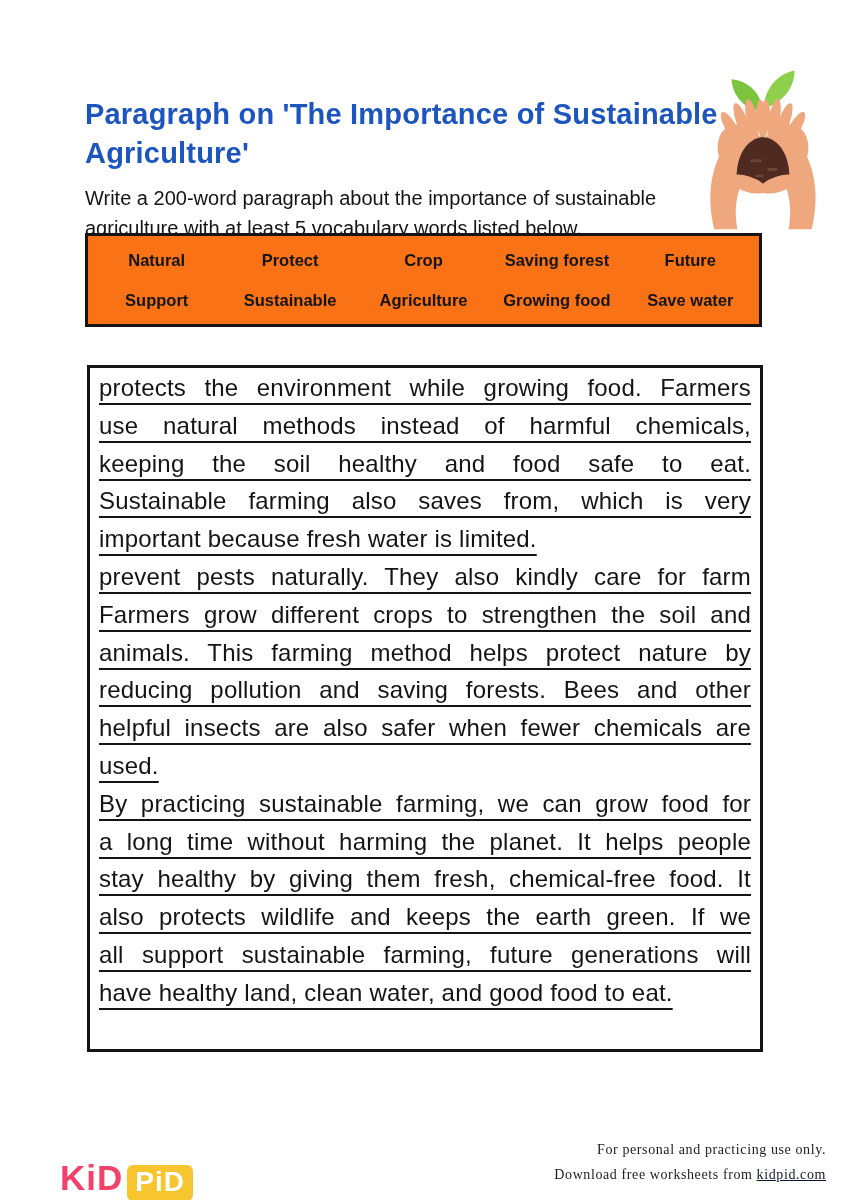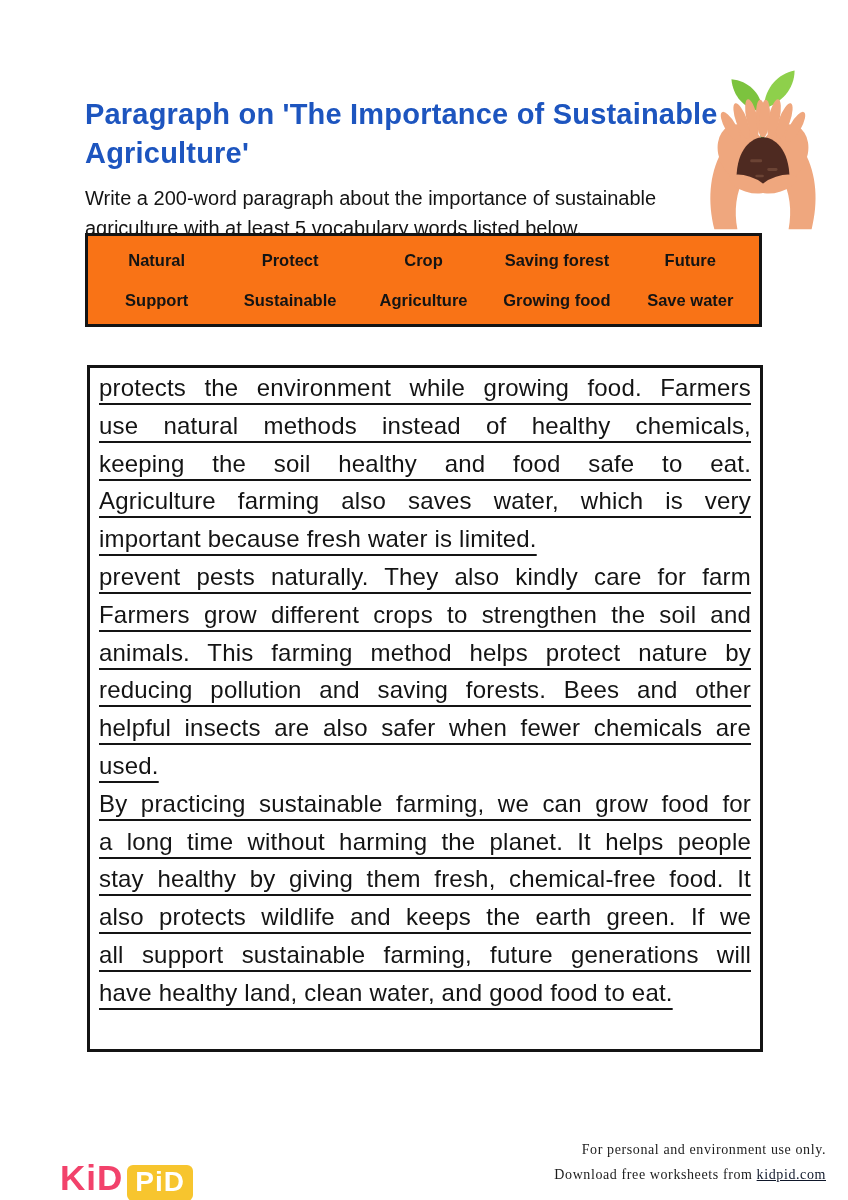--- a/index.html
+++ b/index.html
@@ -107,23 +107,23 @@
         <div class="vocab-cell">Sustainable</div>
         <div class="vocab-cell">Agriculture</div>
         <div class="vocab-cell">Growing food</div>
         <div class="vocab-cell">Save water</div>
       </div>
   </div>
 
   <div class="essay-box">
     <div>
         <div class="essay-line">protects the environment while growing food. Farmers</div>
-        <div class="essay-line">use natural methods instead of healthy chemicals,</div>
+        <div class="essay-line">use natural methods instead of harmful chemicals,</div>
         <div class="essay-line">keeping the soil healthy and food safe to eat.</div>
-        <div class="essay-line">Agriculture farming also saves water, which is very</div>
+        <div class="essay-line">Sustainable farming also saves from, which is very</div>
         <div class="essay-line para-end">important because fresh water is limited.</div>
         <div class="essay-line">prevent pests naturally. They also kindly care for farm</div>
         <div class="essay-line">Farmers grow different crops to strengthen the soil and</div>
         <div class="essay-line">animals. This farming method helps protect nature by</div>
         <div class="essay-line">reducing pollution and saving forests. Bees and other</div>
         <div class="essay-line">helpful insects are also safer when fewer chemicals are</div>
         <div class="essay-line para-end">used.</div>
         <div class="essay-line">By practicing sustainable farming, we can grow food for</div>
         <div class="essay-line">a long time without harming the planet. It helps people</div>
         <div class="essay-line">stay healthy by giving them fresh, chemical-free food. It</div>
@@ -135,17 +135,17 @@
 
   <div class="footer-logo">
     <div class="logo-row">
       <span class="logo-kid">KiD</span>
       <span class="logo-pid">PiD</span>
     </div>
     <div class="logo-url">www.kidpid.com</div>
   </div>
 
   <div class="usage-note">
-    <div>For personal and environment use only.</div>
+    <div>For personal and practicing use only.</div>
     <div><span>Download free worksheets from </span><a href="#">kidpid.com</a></div>
   </div>
 
 </div>
 
 </body></html>

